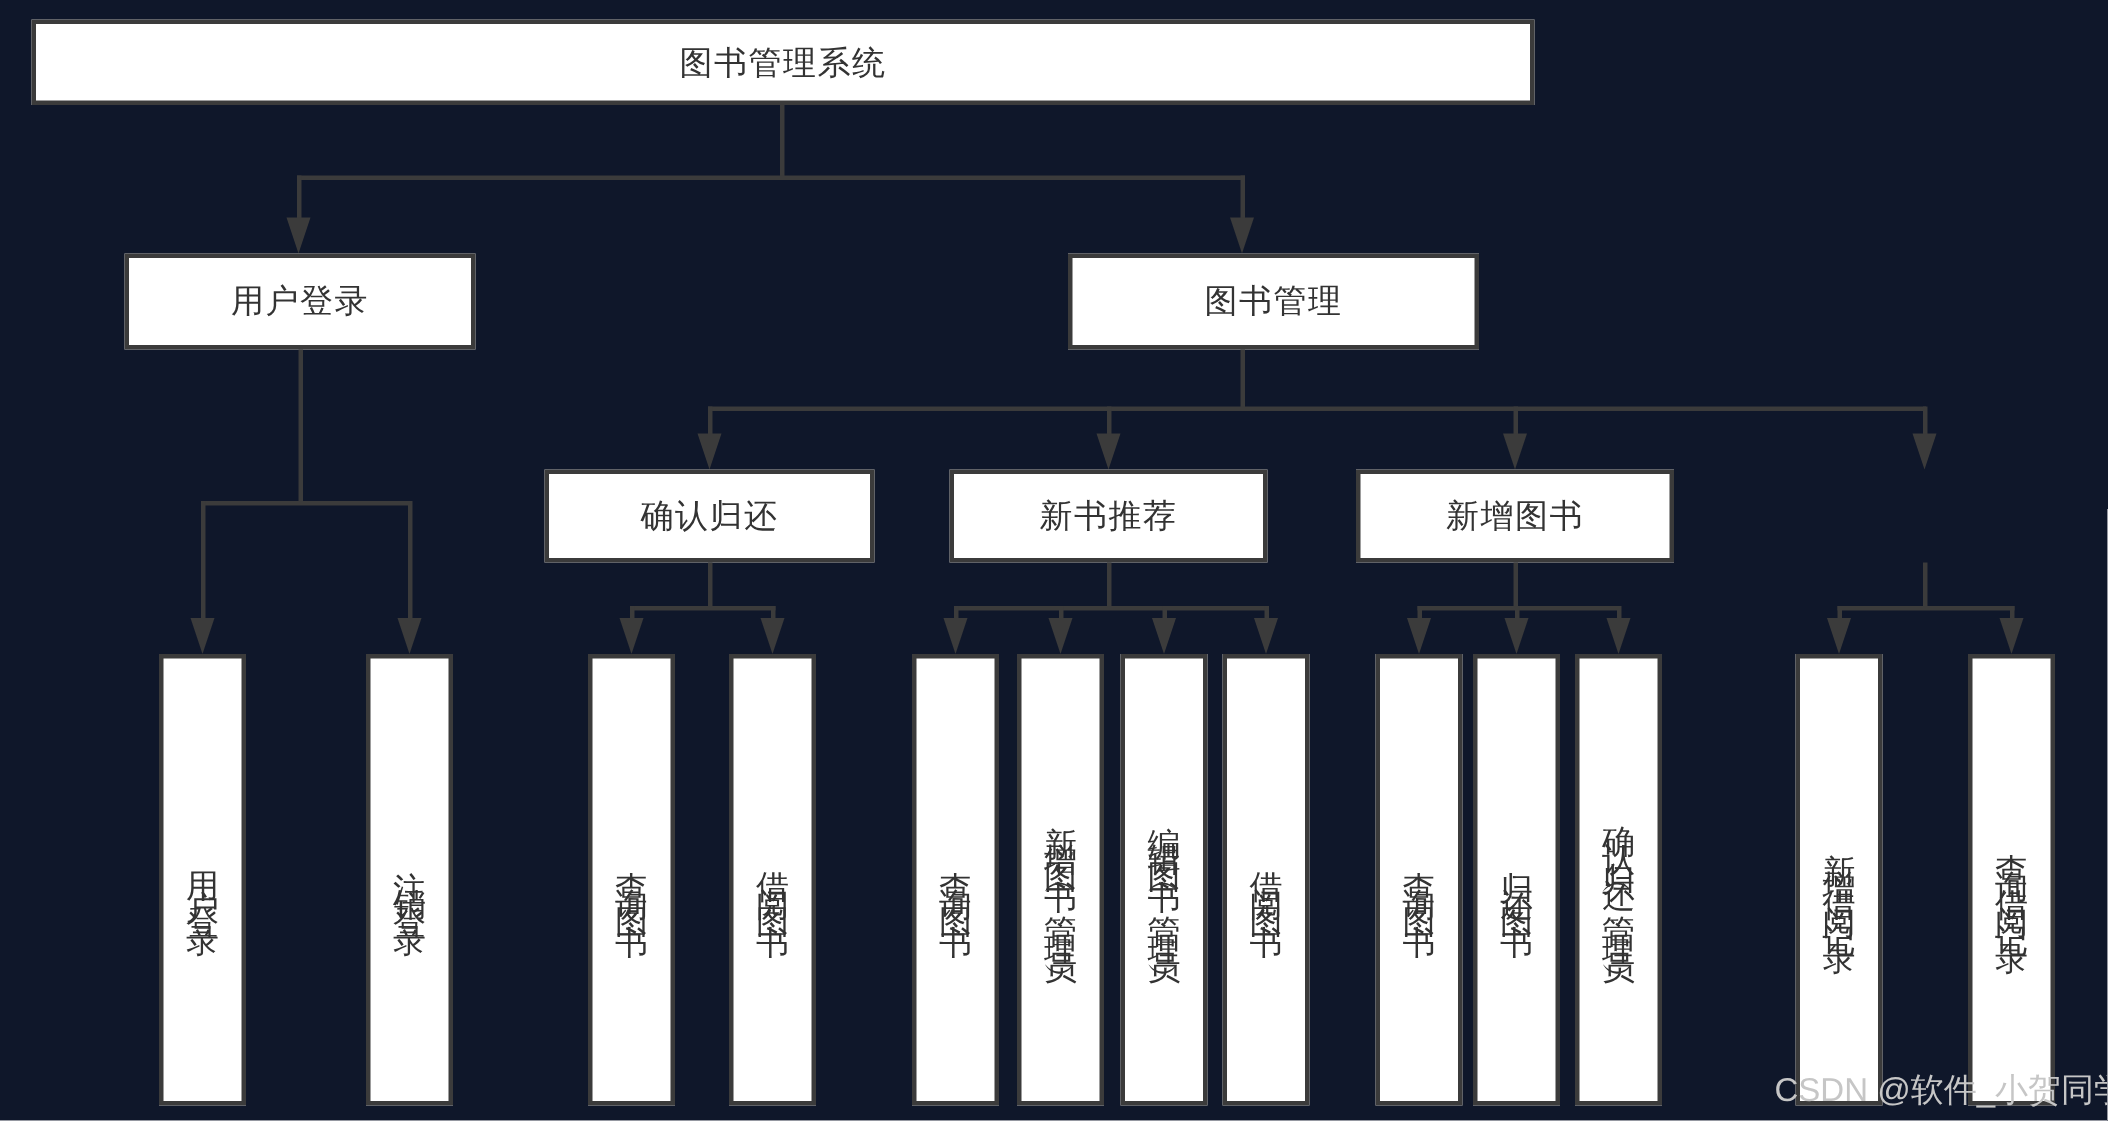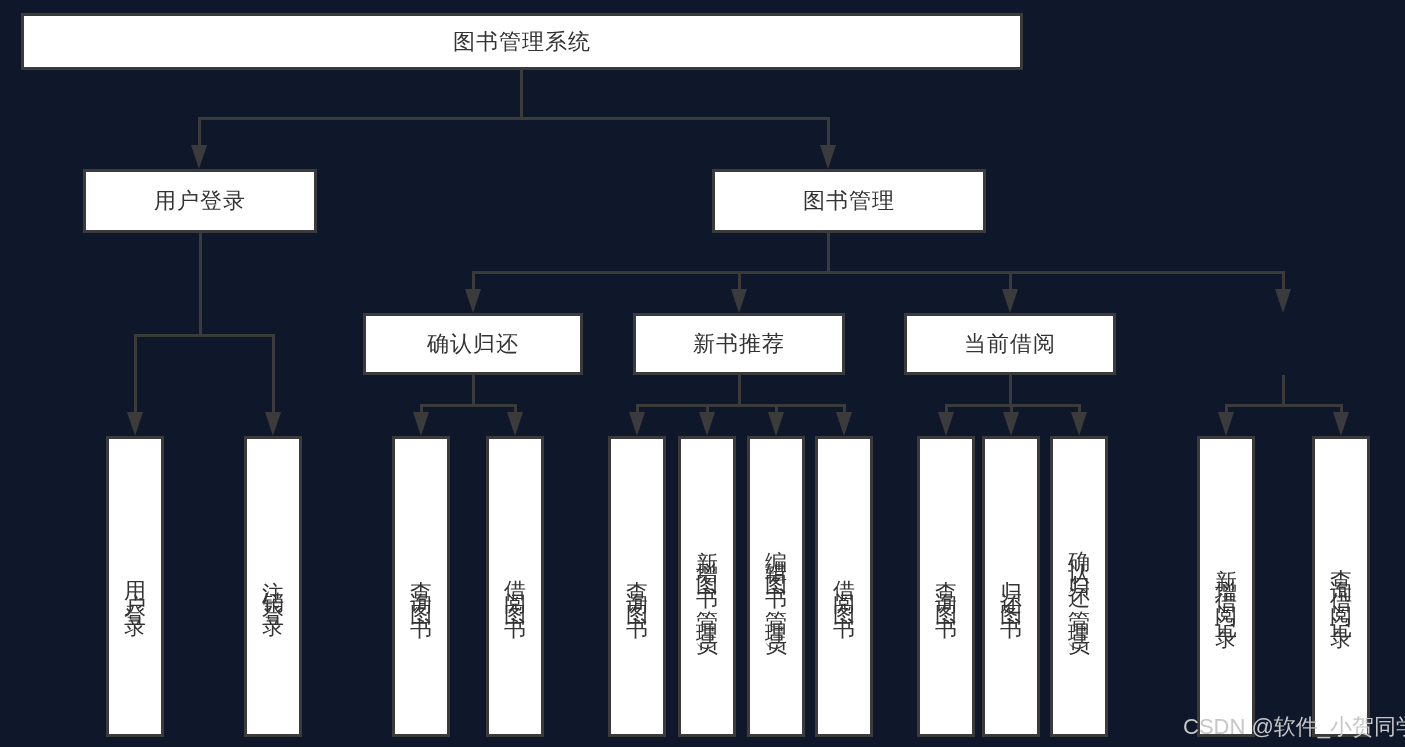--- a/index.html
+++ b/index.html
@@ -88,21 +88,21 @@
   <div class="vline" style="left:1282px;top:271px;height:20px"></div>
   <div class="arrow" style="left:1275px;top:289px"></div>
 
   <div class="box hbox" style="left:363px;top:313px;width:220px;height:62px">
     <span>确认归还</span>
   </div>
   <div class="box hbox" style="left:633px;top:313px;width:212px;height:62px">
     <span>新书推荐</span>
   </div>
   <div class="box hbox" style="left:904px;top:313px;width:212px;height:62px">
-    <span>当前借阅</span>
+    <span>新增图书</span>
   </div>
 
   <div class="vline" style="left:472px;top:375px;height:31px"></div>
   <div class="hline" style="left:420px;top:404px;width:97px"></div>
   <div class="vline" style="left:420px;top:404px;height:12px"></div>
   <div class="arrow" style="left:413px;top:412px"></div>
   <div class="vline" style="left:514px;top:404px;height:12px"></div>
   <div class="arrow" style="left:507px;top:412px"></div>
 
   <div class="vline" style="left:738px;top:375px;height:31px"></div>

